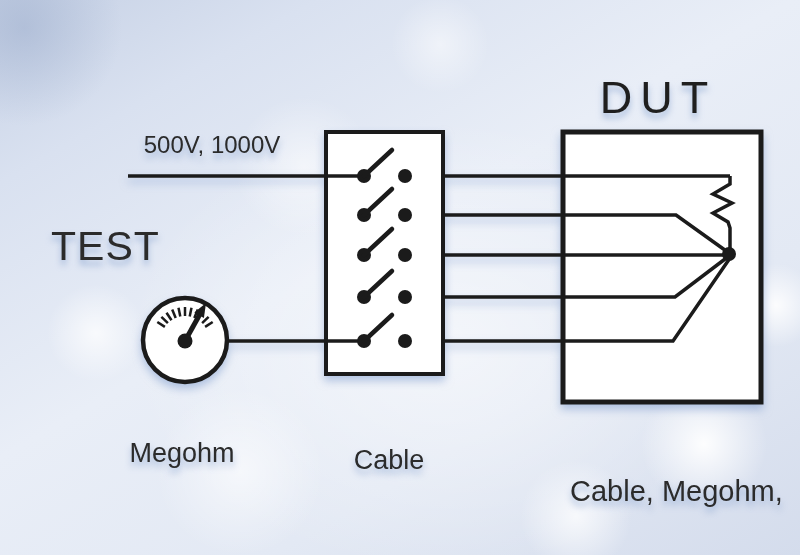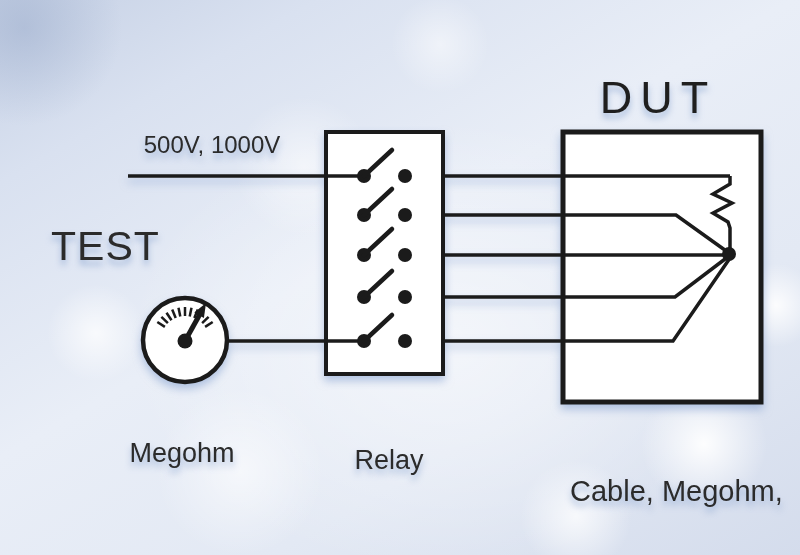--- a/index.html
+++ b/index.html
@@ -112,21 +112,21 @@
 
   <div class="label lbl-volts">500V, 1000V</div>
 
   <div class="label lbl-test">
     <span>TEST</span>
   </div>
 
   <div class="label lbl-dut">DUT</div>
 
   <div class="label lbl-switch">
-    <span>Relay</span>
+    <span>Cable</span>
   </div>
 
   <div class="label lbl-meter">
     <span>Megohm</span>
   </div>
 
   <div class="label lbl-cable">
     <span>Cable, Megohm,</span>
     
   </div>

